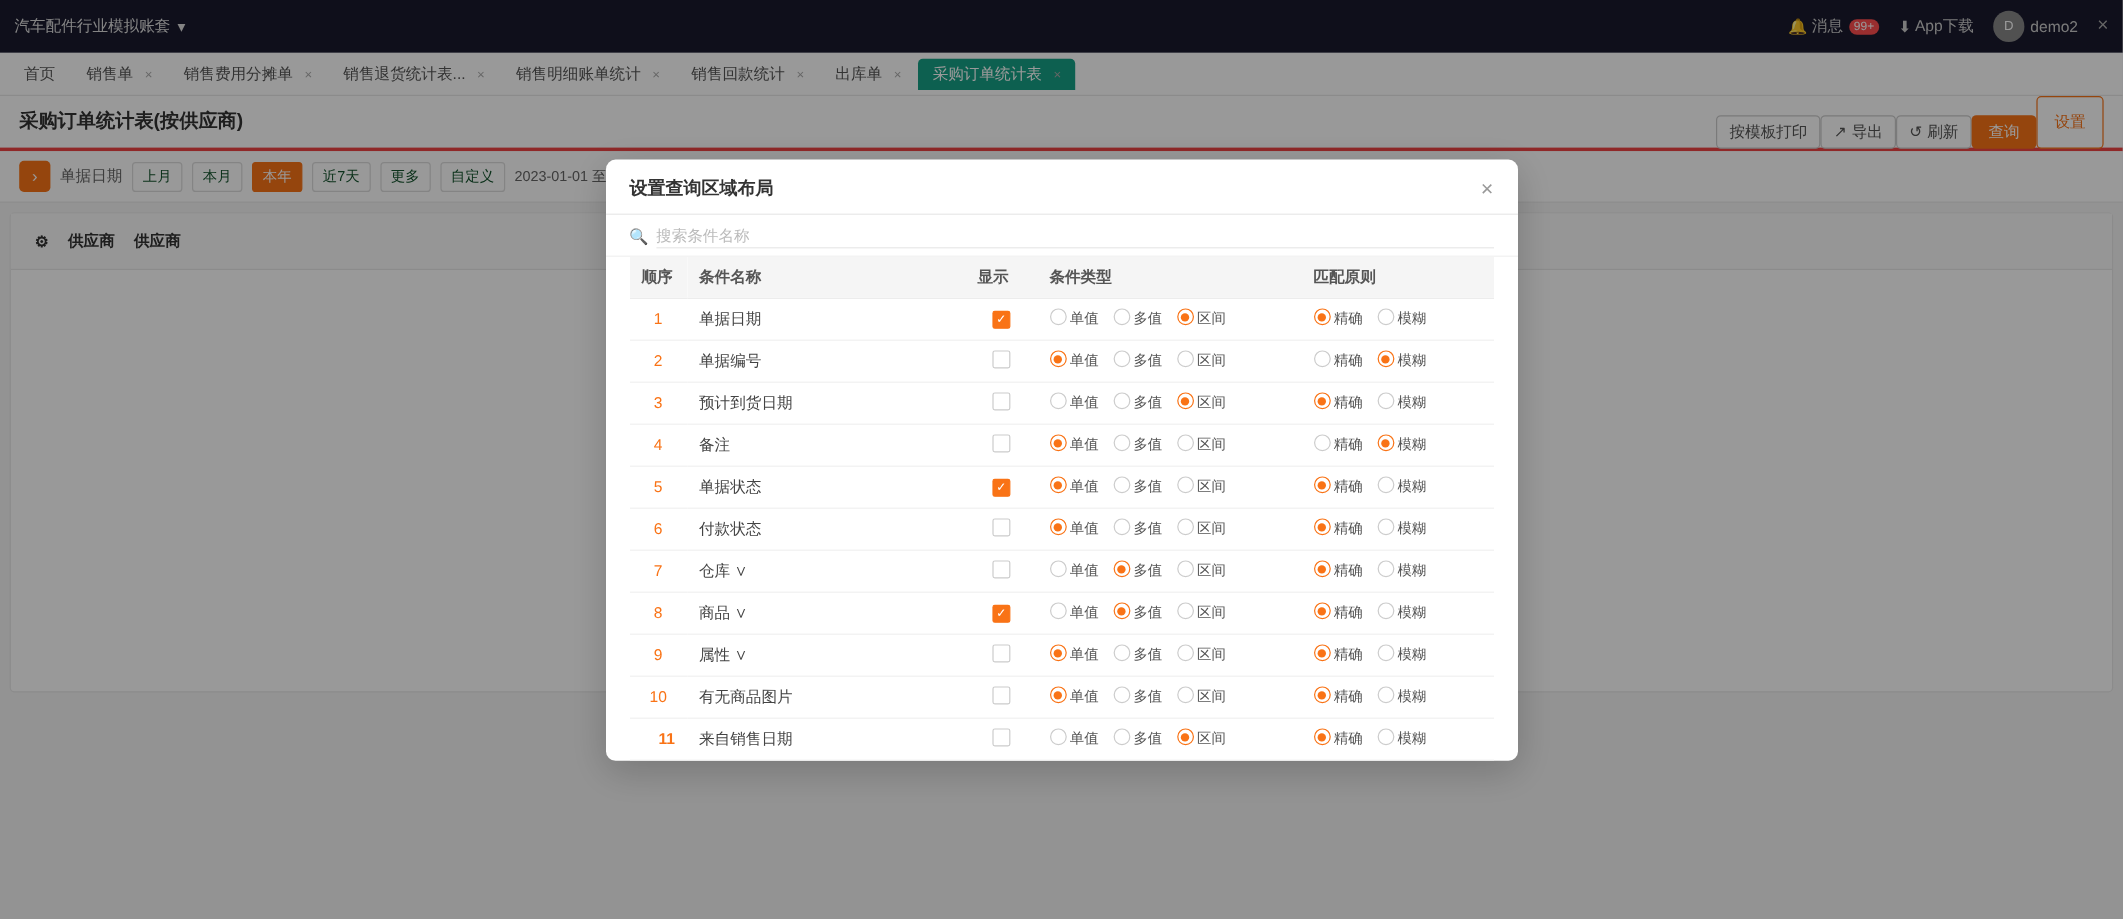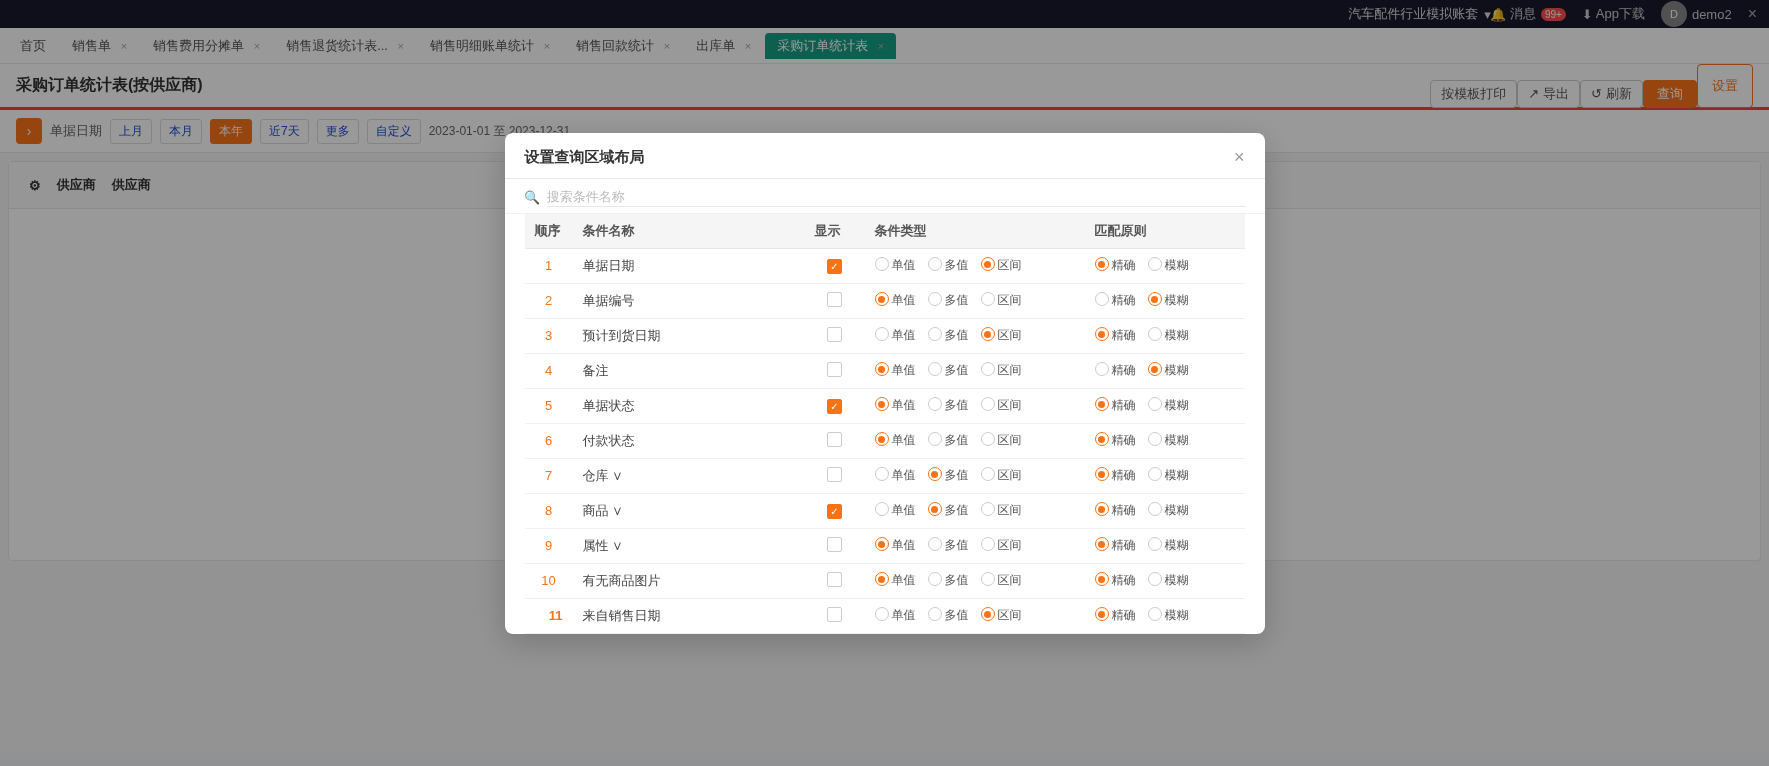--- a/index.html
+++ b/index.html
@@ -1,24 +1,24 @@
 <!DOCTYPE html>
 <html><head>
   <meta charset="utf-8">
   <style>
     * { box-sizing: border-box; margin: 0; padding: 0; }
     body { font-family: 'Microsoft YaHei', Arial, sans-serif; font-size: 13px; background: #f0f2f5; overflow: hidden; }
 
     
     .top-bar {
-      height: 28px;
+      height: 44px;
       background: #1a1a2e;
       display: flex;
       align-items: center;
-      justify-content: flex-end;
+      justify-content: space-between;
       padding: 0 12px;
       color: #ccc;
     }
     .top-bar-left { font-size: 13px; color: #ddd; display: flex; align-items: center; gap: 6px; }
     .top-bar-right { display: flex; align-items: center; gap: 16px; font-size: 13px; color: #ccc; }
     .notif-badge {
       background: #ff4d4f; color: #fff; border-radius: 8px;
       font-size: 10px; padding: 1px 4px; margin-left: 2px;
     }
     .avatar { width: 26px; height: 26px; border-radius: 50%; background: #888; display: inline-flex; align-items: center; justify-content: center; color: #fff; font-size: 11px; }
@@ -70,21 +70,21 @@
     .filter-bar {
       background: #fff;
       padding: 8px 16px;
       display: flex;
       align-items: center;
       gap: 8px;
       border-bottom: 1px solid #e8e8e8;
     }
     .filter-toggle { width: 26px; height: 26px; background: #f97316; color: #fff; border: none; border-radius: 4px; cursor: pointer; font-size: 14px; display: flex; align-items: center; justify-content: center; }
     .filter-label { color: #666; font-size: 13px; }
-    .filter-date-btn { padding: 3px 8px; border: 1px solid #ddd; border-radius: 3px; background: #fff; cursor: pointer; font-size: 12px; color: #1d4ed8; }
+    .filter-date-btn { padding: 3px 8px; border: 1px solid #ddd; border-radius: 3px; background: #fff; cursor: pointer; font-size: 12px; color: #14532d; }
     .filter-date-btn.active { background: #f97316; color: #fff; border-color: #f97316; }
     .filter-date-range { color: #666; font-size: 12px; }
 
     
     .main-content {
       background: #f5f5f5;
       padding: 8px;
       position: relative;
     }
 

